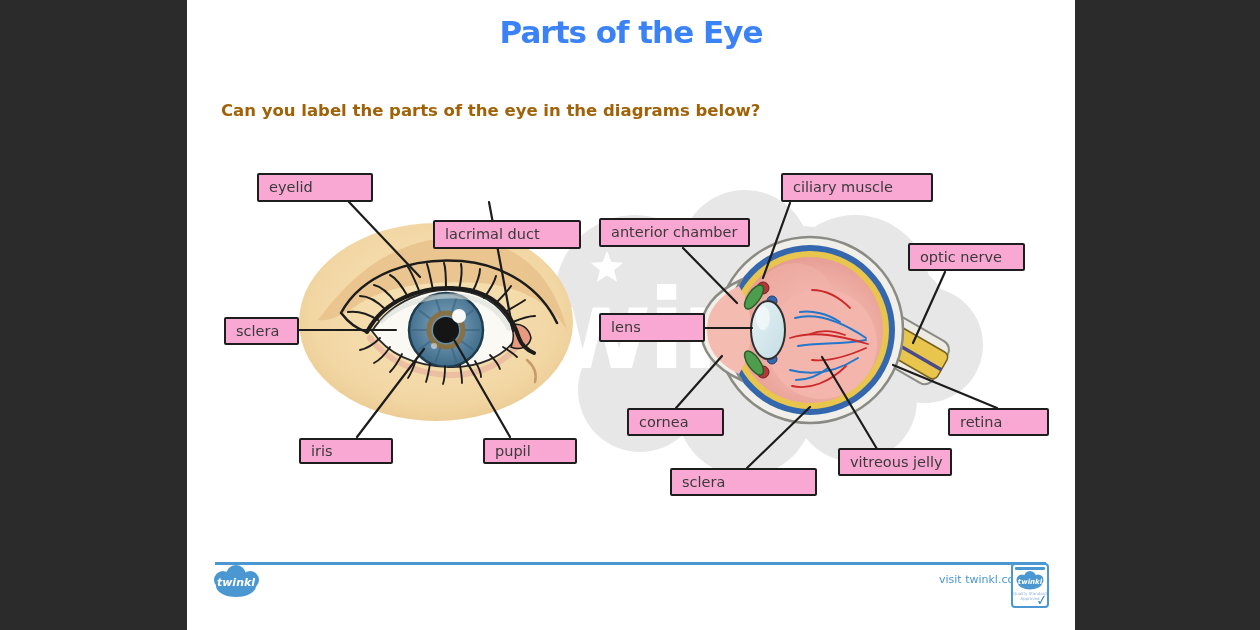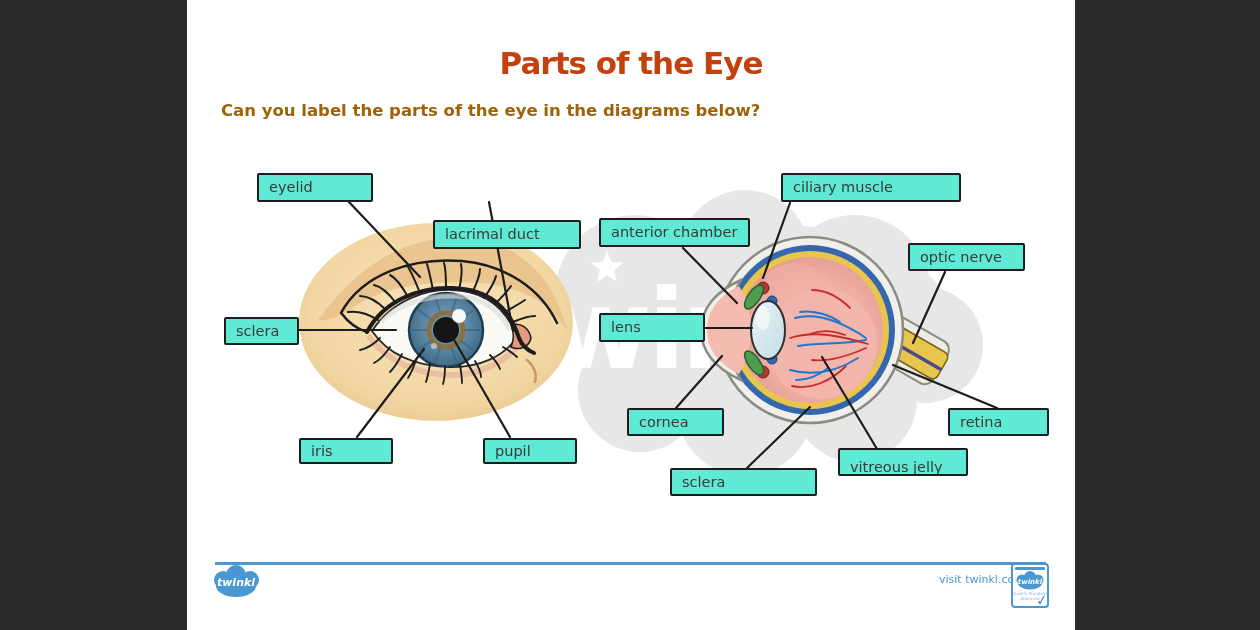--- a/index.html
+++ b/index.html
@@ -8,31 +8,31 @@
     background:#2b2b2b;
     position:relative;
     font-family:"DejaVu Sans", sans-serif;
     overflow:hidden;
   }
   .page {
     position:absolute; left:187px; top:0; width:888px; height:630px;
     background:#ffffff;
   }
   .title {
-    position:absolute; top:45px; left:0; width:100%;
+    position:absolute; top:14px; left:0; width:100%;
     text-align:center; font-size:31px; font-weight:800; letter-spacing:-1px;
-    color:#c2410c;
+    color:#3b82f6;
   }
   .instruction {
     position:absolute; left:34px; top:101px;
     font-size:16.5px; font-weight:700; color:#a16207;
   }
   svg.art { position:absolute; left:0; top:0; width:888px; height:630px; }
   .lbl {
-    position:absolute; background:#5eead4; border:2px solid #1d1d1d;
+    position:absolute; background:#f9a8d4; border:2px solid #1d1d1d;
     border-radius:2px; display:flex; align-items:center;
     padding-left:10px; font-size:14.5px; color:#3a3a3a; line-height:1;
   }
   .rule {
     position:absolute; left:28px; top:562px; width:831px; height:3px;
     background:#4a97d2;
   }
   .logo-svg { position:absolute; left:24px; top:565px; }
   .visit {
     position:absolute; left:752px; top:573px;
@@ -215,21 +215,21 @@
       <line x1="747" y1="468" x2="810" y2="407"></line>
     </g>
   </svg>
 
   <div class="lbl" style="left:70px;  top:173px; width:116px; height:29px;">
       <span>eyelid</span>
     </div>
   <div class="lbl" style="left:246px; top:173px; width:148px; height:29px;margin-top:47px;">
       <span>lacrimal duct</span>
     </div>
-  <div class="lbl" style="left:594px; top:173px; width:180px; height:29px;">
+  <div class="lbl" style="left:594px; top:173px; width:152px; height:29px;">
       <span>ciliary muscle</span>
     </div>
   <div class="lbl" style="left:412px; top:218px; width:151px; height:29px;">
       <span>anterior chamber</span>
     </div>
   <div class="lbl" style="left:721px; top:243px; width:117px; height:28px;">
       <span>optic nerve</span>
     </div>
   <div class="lbl" style="left:37px;  top:317px; width:75px;  height:28px;">
       <span>sclera</span>
@@ -242,21 +242,21 @@
     </div>
   <div class="lbl" style="left:761px; top:408px; width:101px;  height:28px;">
       <span>retina</span>
     </div>
   <div class="lbl" style="left:112px; top:438px; width:94px;  height:26px;">
       <span>iris</span>
     </div>
   <div class="lbl" style="left:296px; top:438px; width:94px;  height:26px;">
       <span>pupil</span>
     </div>
-  <div class="lbl" style="left:651px; top:448px; width:130px; height:28px;align-items:flex-end;">
+  <div class="lbl" style="left:651px; top:448px; width:114px; height:28px;">
       <span>vitreous jelly</span>
     </div>
   <div class="lbl" style="left:483px; top:468px; width:147px; height:28px;">
       <span>sclera</span>
     </div>
 
   <div class="rule"></div>
 
   <svg class="logo-svg" width="52" height="34" viewBox="0 0 52 34">
     <g fill="#4a97d2">

